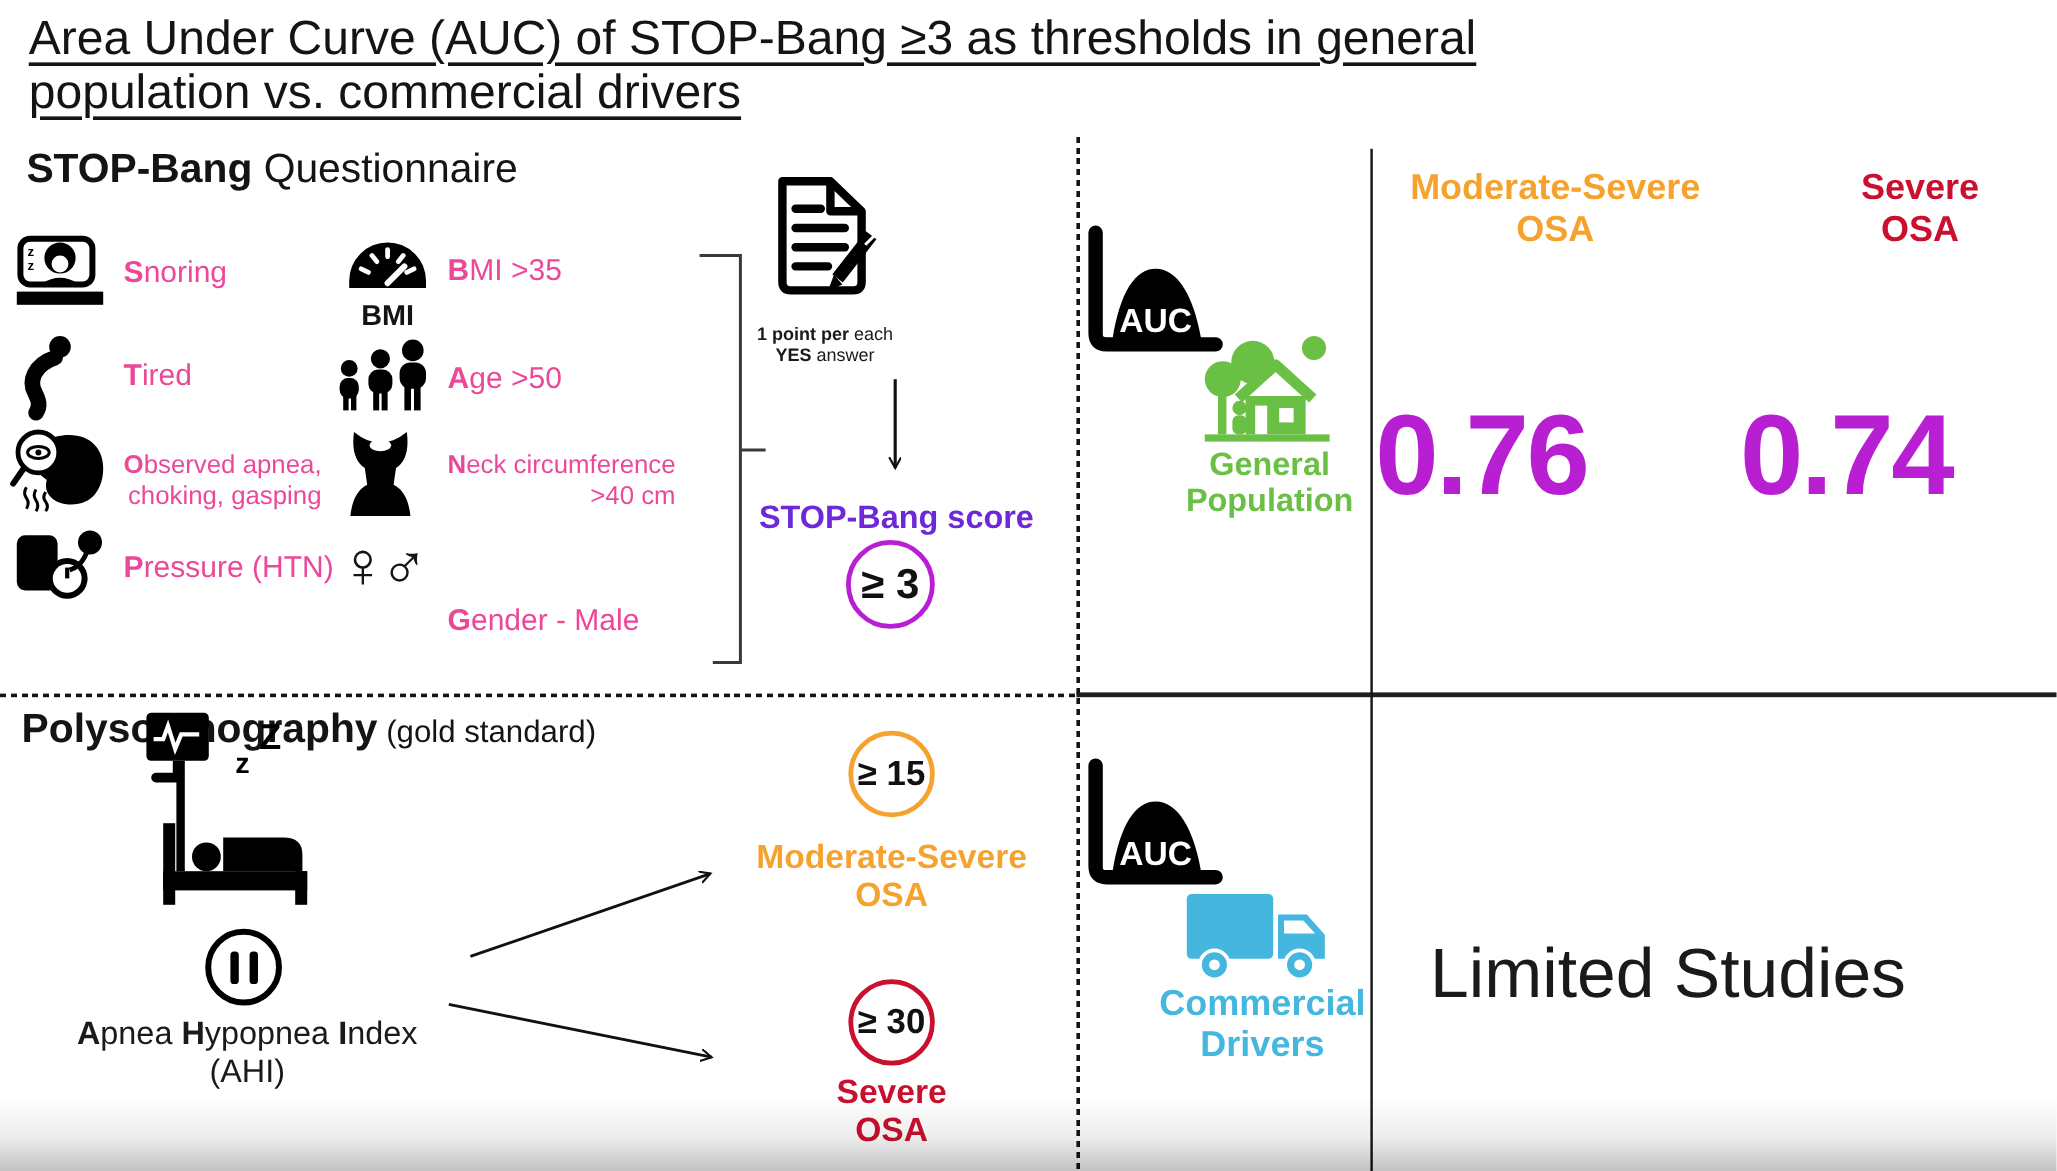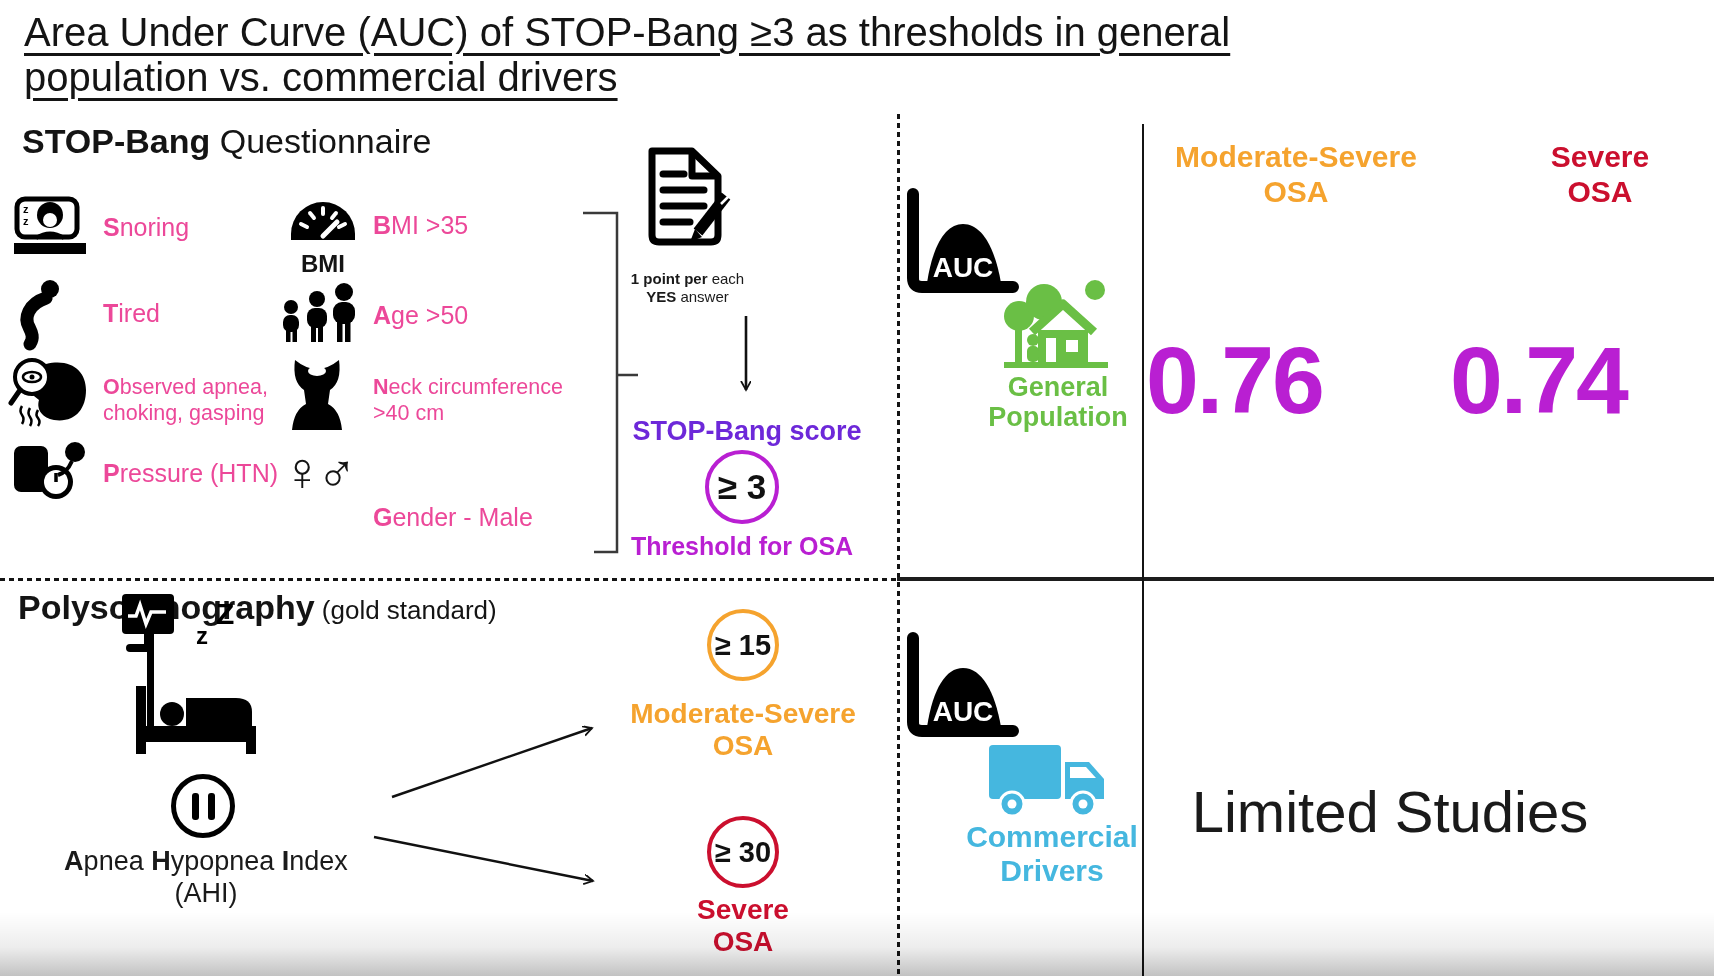--- a/index.html
+++ b/index.html
@@ -12,21 +12,21 @@
   .v-dotted{position:absolute;left:897px;top:114px;width:3px;height:862px;
             background:repeating-linear-gradient(180deg,#141414 0 5px,transparent 5px 9px);}
   .h-dotted{position:absolute;left:0;top:578px;width:897px;height:3px;
             background:repeating-linear-gradient(90deg,#141414 0 5px,transparent 5px 9px);}
   .h-solid{position:absolute;left:897px;top:577px;width:817px;height:4px;background:#1d1d1d;}
   .v-solid{position:absolute;left:1142px;top:124px;width:2px;height:852px;background:#141414;}
 
   .sb-heading{position:absolute;left:22px;top:122px;font-size:34px;color:#141414;}
   .sb-heading b{font-weight:700;}
   .item-label{position:absolute;font-size:25px;line-height:30px;color:#ec4899;}
-  .item-label.small{font-size:21.5px;line-height:26px;}
+  .item-label.small{font-size:21.5px;line-height:26px;text-align:right;}
   .item-label b{font-weight:700;}
   .bmi-caption{position:absolute;left:287px;top:250px;width:72px;text-align:center;font-size:24px;font-weight:700;}
   .gender-glyphs{position:absolute;left:282px;top:436px;font-size:54px;font-weight:700;letter-spacing:-6px;line-height:70px;}
 
   .points-text{position:absolute;left:585px;top:246px;width:205px;text-align:center;font-size:15px;line-height:1.2;color:#1a1a1a;margin-top:24px;}
   .points-text b{font-weight:700;}
   .score-label{position:absolute;left:626px;top:416px;width:242px;text-align:center;font-size:27px;font-weight:700;color:#6d28d9;}
   .threshold-label{position:absolute;left:601px;top:532px;width:282px;text-align:center;font-size:25px;font-weight:700;color:#b91fd2;}
 
   .circle{position:absolute;width:74px;height:74px;border-radius:50%;box-sizing:border-box;
@@ -177,21 +177,20 @@
     <line x1="66" y1="86" x2="94" y2="50" stroke="#000" stroke-width="11"></line>
     <polygon points="58,96 70,91 63,83" fill="#000"></polygon>
     <line x1="89" y1="58" x2="97" y2="50" stroke="#fff" stroke-width="2.5"></line>
   </svg>
   <div class="points-text"><b>1 point per</b><span> each</span><br><b>YES</b><span> answer</span></div>
 
   <div class="score-label">STOP-Bang score</div>
   <div class="circle magenta" style="left:705px;top:450px;">
       <span>≥ 3</span>
     </div>
-  <div class="threshold-label">Threshold for OSA</div>
 
   <svg style="left:902px;top:186px;" width="118" height="110" viewBox="0 0 118 110">
     <path d="M11,8 V92 Q11,101 20,101 H111" fill="none" stroke="#000" stroke-width="12" stroke-linecap="round" stroke-linejoin="round"></path>
     <path d="M25,97 C31,58 44,38 61,38 C80,38 93,62 99,97 Z" fill="#000"></path>
     <text x="61" y="91" text-anchor="middle" font-size="28" font-weight="700" fill="#fff" stroke="#000" stroke-width="7" paint-order="stroke" style="paint-order:stroke">AUC</text>
   </svg>
   <svg style="left:1002px;top:276px;" width="112" height="96" viewBox="0 0 112 96" fill="#6abf45">
     <circle cx="17" cy="40" r="15"></circle>
       <rect x="13" y="50" width="7" height="36"></rect>
     <circle cx="42" cy="26" r="18"></circle>

